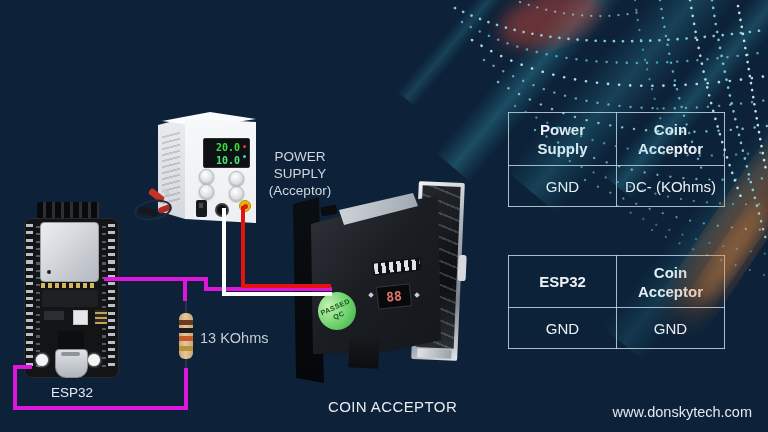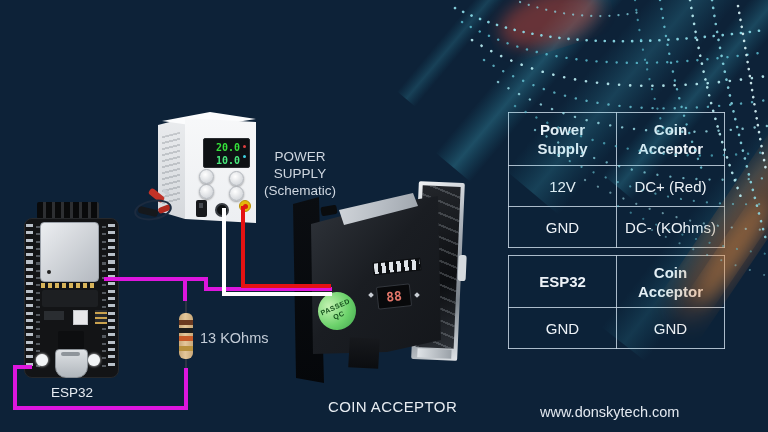--- a/index.html
+++ b/index.html
@@ -7,21 +7,21 @@
          background:#0d2238;font-family:"Liberation Sans",sans-serif;}
   .a{position:absolute;}
   
   #title{left:88px;top:38px;font-size:30px;font-weight:800;color:#f4a636;letter-spacing:.3px;}
   
   .lbl{color:#cfd7e0;font-size:13.5px;line-height:17px;text-align:center;}
   #psu-label{left:256px;top:148px;width:88px;}
   #res-label{left:200px;top:330px;font-size:14.5px;color:#c3ccd7;}
   #esp-label{left:30px;top:384px;width:84px;color:#e7ecf2;font-size:13.5px;}
   #coin-label{left:328px;top:398px;color:#e8edf2;font-size:15px;letter-spacing:.4px;}
-  #url{left:540px;top:404px;width:212px;color:#e3e9f0;font-size:14.5px;}
+  #url{left:540px;top:404px;width:212px;text-align:right;color:#e3e9f0;font-size:14.5px;}
   
   table.wt{position:absolute;border-collapse:collapse;color:#edf2f7;table-layout:fixed;background:rgba(13,34,56,.55);}
   table.wt th,table.wt td{border:1.5px solid rgba(200,214,228,.85);text-align:center;vertical-align:middle;
      font-size:15px;width:107px;padding:0;}
   table.wt th{font-weight:bold;line-height:19px;}
   #t1{left:508px;top:112px;} #t1 th{height:52px;} #t1 td{height:40px;}
   #t2{left:508px;top:255px;} #t2 th{height:51px;} #t2 td{height:40px;}
   
   .wire{position:absolute;z-index:6;}
   .mag{background:#dd16dd;} .red{background:#e51212;} .wht{background:#ffffff;}
@@ -262,41 +262,37 @@
   <div class="a" id="resistor">
     <div class="band" style="top:7px;background:#6b3a21;"></div>
     <div class="band" style="top:15px;background:#1d1d1d;"></div>
     <div class="band" style="top:23px;background:#c75b28;"></div>
     <div class="band" style="top:33px;background:#b8913d;"></div>
   </div>
 
   <div class="a lbl" id="psu-label">
     <div>POWER</div>
     <div>SUPPLY</div>
-    <div>(Schematic)</div>
+    <div>(Acceptor)</div>
   </div>
   <div class="a" id="res-label">13 KOhms</div>
   <div class="a lbl" id="esp-label">ESP32</div>
   <div class="a" id="coin-label">COIN ACCEPTOR</div>
 
   <table class="wt" id="t1">
     <tbody>
         <tr>
       <th>
         <div>Power</div>
         <div>Supply</div>
       </th>
       <th>
         <div>Coin</div>
         <div>Acceptor</div>
       </th>
-    </tr>
-    <tr>
-      <td>12V</td>
-      <td>DC+ (Red)</td>
     </tr>
     <tr>
       <td>GND</td>
       <td>DC- (KOhms)</td>
     </tr>
   </tbody>
     </table>
 
   <table class="wt" id="t2">
     <tbody>

